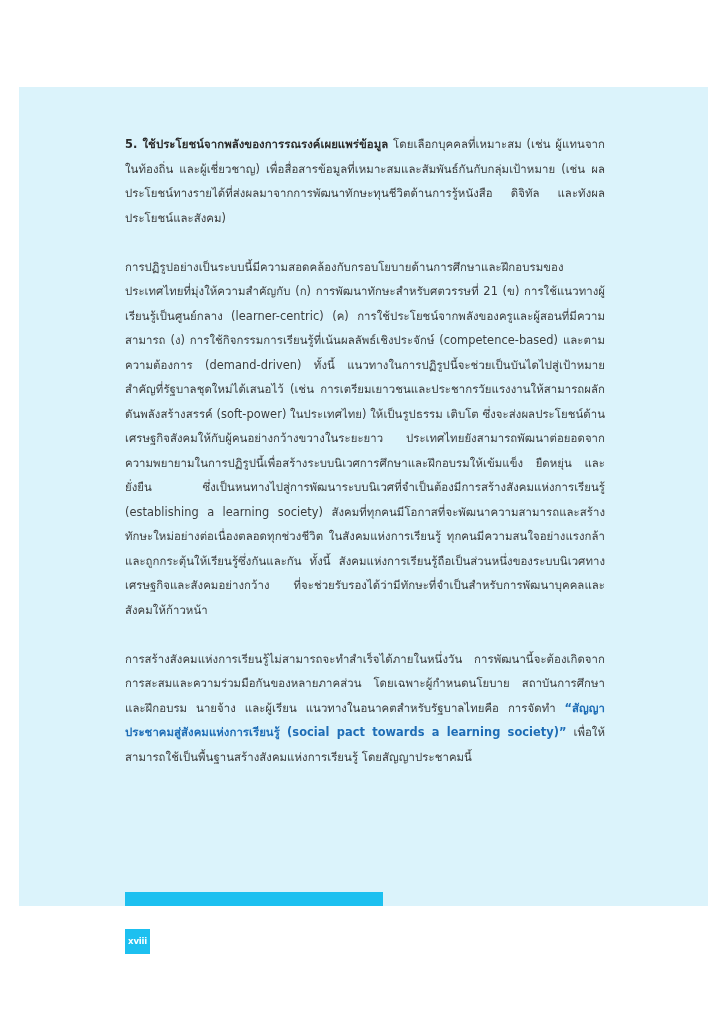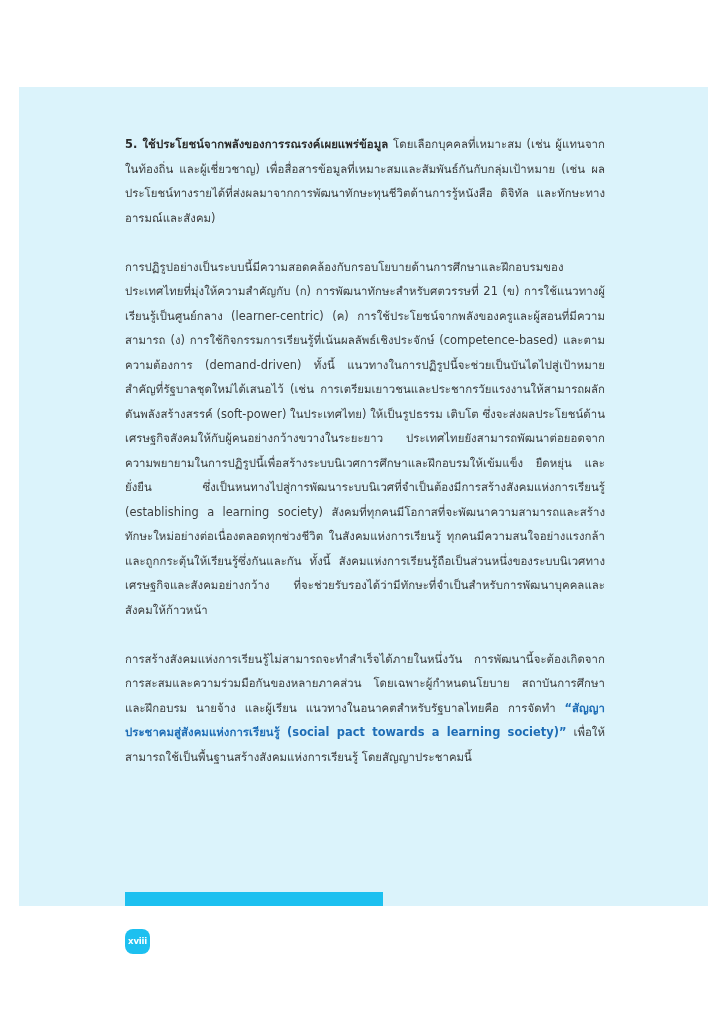--- a/index.html
+++ b/index.html
@@ -52,37 +52,37 @@
       width: 258px;
       height: 14px;
       background: #1dc0f0;
     }
     .page-badge {
       position: absolute;
       left: 125px;
       top: 929px;
       width: 25px;
       height: 25px;
-      border-radius: 8px;
+      border-radius: 0;
       background: #1dc0f0;
       color: #ffffff;
       font-weight: bold;
       font-size: 8.5px;
       line-height: 25px;
       text-align: center;
       letter-spacing: -0.2px;
     }
   </style>
 </head>
 <body>
 
 <div class="panel"></div>
 
 <div class="content">
-  <p class="para"><strong>5. ใช้ประโยชน์จากพลังของการรณรงค์เผยแพร่ข้อมูล</strong><span> โดยเลือกบุคคลที่เหมาะสม (เช่น ผู้แทนจากในท้องถิ่น และผู้เชี่ยวชาญ) เพื่อสื่อสารข้อมูลที่เหมาะสมและสัมพันธ์กันกับกลุ่มเป้าหมาย (เช่น ผลประโยชน์ทางรายได้ที่ส่งผลมาจากการพัฒนาทักษะทุนชีวิตด้านการรู้หนังสือ ดิจิทัล และทักษะทางอารมณ์และสังคม)</span></p>
+  <p class="para"><strong>5. ใช้ประโยชน์จากพลังของการรณรงค์เผยแพร่ข้อมูล</strong><span> โดยเลือกบุคคลที่เหมาะสม (เช่น ผู้แทนจากในท้องถิ่น และผู้เชี่ยวชาญ) เพื่อสื่อสารข้อมูลที่เหมาะสมและสัมพันธ์กันกับกลุ่มเป้าหมาย (เช่น ผลประโยชน์ทางรายได้ที่ส่งผลมาจากการพัฒนาทักษะทุนชีวิตด้านการรู้หนังสือ ดิจิทัล และทังผลประโยชน์และสังคม)</span></p>
 
   <p class="para"><span>การปฏิรูปอย่างเป็นระบบนี้มีความสอดคล้องกับกรอบโยบายด้านการศึกษาและฝึกอบรมของประเทศไทยที่มุ่งให้ความสำคัญกับ (ก) การพัฒนาทักษะสำหรับศตวรรษที่ 21 (ข) การใช้แนวทางผู้เรียนรู้เป็นศูนย์กลาง (learner-centric) (ค) การใช้ประโยชน์จากพลังของครูและผู้สอนที่มีความสามารถ (ง) การใช้กิจกรรมการเรียนรู้ที่เน้นผลลัพธ์เชิงประจักษ์ (competence-based) และตามความต้องการ (demand-driven) ทั้งนี้ แนวทางในการปฏิรูปนี้จะช่วยเป็นบันไดไปสู่เป้าหมายสำคัญที่รัฐบาลชุดใหม่ได้เสนอไว้ (เช่น การเตรียมเยาวชนและประชากรวัยแรงงานให้สามารถผลักดันพลังสร้างสรรค์ (soft-power) ในประเทศไทย) ให้เป็นรูปธรรม เติบโต ซึ่งจะส่งผลประโยชน์ด้านเศรษฐกิจสังคมให้กับผู้คนอย่างกว้างขวางในระยะยาว ประเทศไทยยังสามารถพัฒนาต่อยอดจากความพยายามในการปฏิรูปนี้เพื่อสร้างระบบนิเวศการศึกษาและฝึกอบรมให้เข้มแข็ง ยืดหยุ่น และยั่งยืน ซึ่งเป็นหนทางไปสู่การพัฒนาระบบนิเวศที่จำเป็นต้องมีการสร้างสังคมแห่งการเรียนรู้ (establishing a learning society)  สังคมที่ทุกคนมีโอกาสที่จะพัฒนาความสามารถและสร้างทักษะใหม่อย่างต่อเนื่องตลอดทุกช่วงชีวิต ในสังคมแห่งการเรียนรู้ ทุกคนมีความสนใจอย่างแรงกล้าและถูกกระตุ้นให้เรียนรู้ซึ่งกันและกัน ทั้งนี้ สังคมแห่งการเรียนรู้ถือเป็นส่วนหนึ่งของระบบนิเวศทางเศรษฐกิจและสังคมอย่างกว้าง ที่จะช่วยรับรองได้ว่ามีทักษะที่จำเป็นสำหรับการพัฒนาบุคคลและสังคมให้ก้าวหน้า</span></p>
 
   <p class="para"><span>การสร้างสังคมแห่งการเรียนรู้ไม่สามารถจะทำสำเร็จได้ภายในหนึ่งวัน การพัฒนานี้จะต้องเกิดจากการสะสมและความร่วมมือกันของหลายภาคส่วน โดยเฉพาะผู้กำหนดนโยบาย สถาบันการศึกษาและฝึกอบรม นายจ้าง และผู้เรียน แนวทางในอนาคตสำหรับรัฐบาลไทยคือ การจัดทำ </span><span class="highlight">“สัญญาประชาคมสู่สังคมแห่งการเรียนรู้ (social pact towards a learning society)”</span><span> เพื่อให้สามารถใช้เป็นพื้นฐานสร้างสังคมแห่งการเรียนรู้ โดยสัญญาประชาคมนี้</span></p>
 </div>
 
 <div class="accent-bar"></div>
 
 <div class="page-badge">xviii</div>
 

